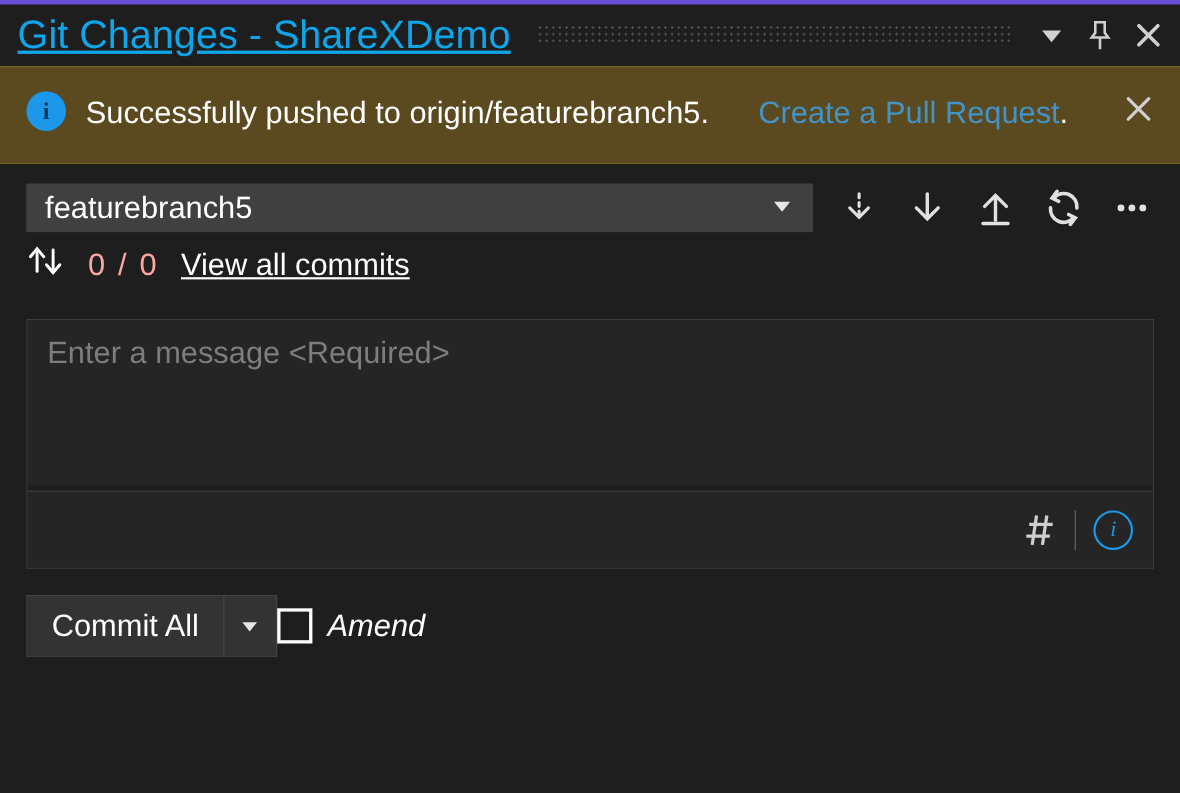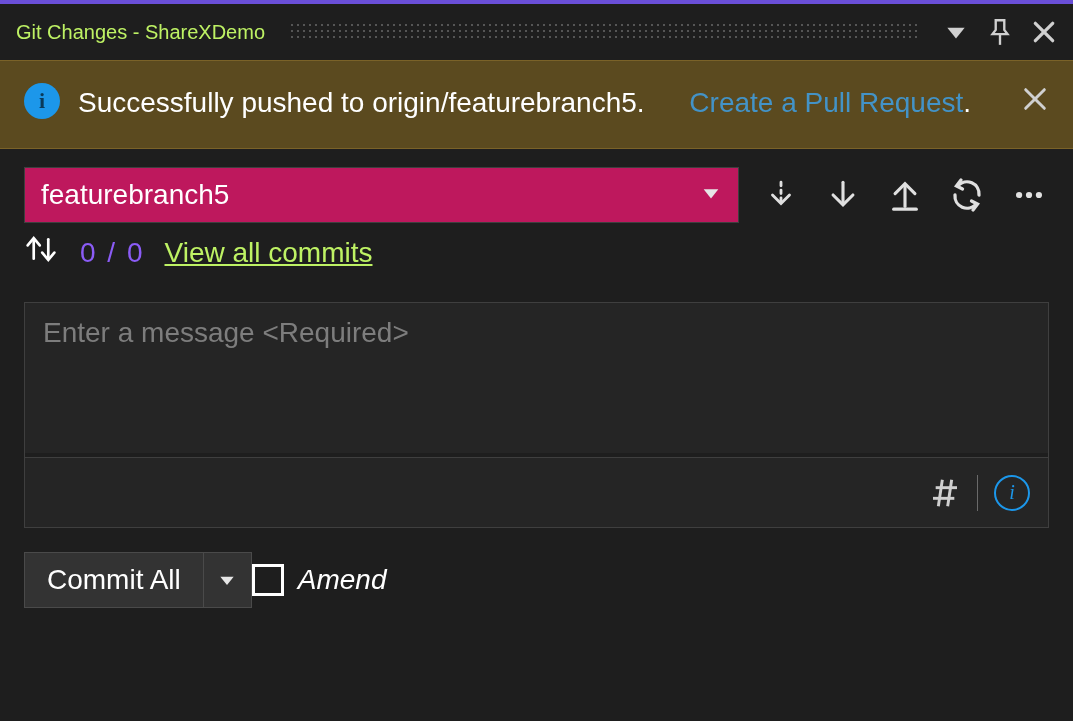--- a/index.html
+++ b/index.html
@@ -17,23 +17,24 @@
     background: #1e1e1e;
     border-top: 4px solid #6a4fd8;
   }
   .titlebar {
     display: flex;
     align-items: center;
     padding: 8px 16px 8px 16px;
     height: 56px;
   }
   .title-text {
-    font-size: 20px;
-    color: #bef264;
+    font-size: 36px;
+    color: #0ea5e9;
     font-weight: 400;
+    text-decoration: underline;
   }
   .title-grip {
     flex: 1;
     margin-left: 24px;
     margin-right: 24px;
     height: 20px;
     background-image: radial-gradient(circle, #555 1px, transparent 1px);
     background-size: 6px 6px;
     background-position: 0 0;
   }
@@ -93,24 +94,24 @@
 
   .toolbar-row {
     display: flex;
     align-items: center;
     padding: 18px 24px 8px 24px;
     gap: 22px;
   }
   .branch-select {
     display: flex;
     align-items: center;
-    height: 56px;
+    height: 44px;
     flex: 1;
     border: 1px solid #3f3f3f;
-    background: #be185d;
+    background: #404040;
     padding: 0 16px;
     cursor: pointer;
   }
   .branch-name {
     flex: 1;
     font-size: 28px;
     color: #ffffff;
   }
   .branch-caret {
     color: #e6e6e6;
@@ -124,24 +125,24 @@
 
   .sync-row {
     display: flex;
     align-items: center;
     padding: 2px 24px 12px 24px;
     gap: 22px;
     font-size: 28px;
     color: #ffffff;
   }
   .sync-count {
-    color: #8b5cf6;
+    color: #fca5a5;
   }
   .view-commits {
-    color: #bef264;
+    color: #ffffff;
     text-decoration: underline;
     cursor: pointer;
   }
 
   .message-wrapper {
     margin: 18px 24px 0 24px;
     border: 1px solid #3f3f3f;
   }
   .message-input {
     width: 100%;

